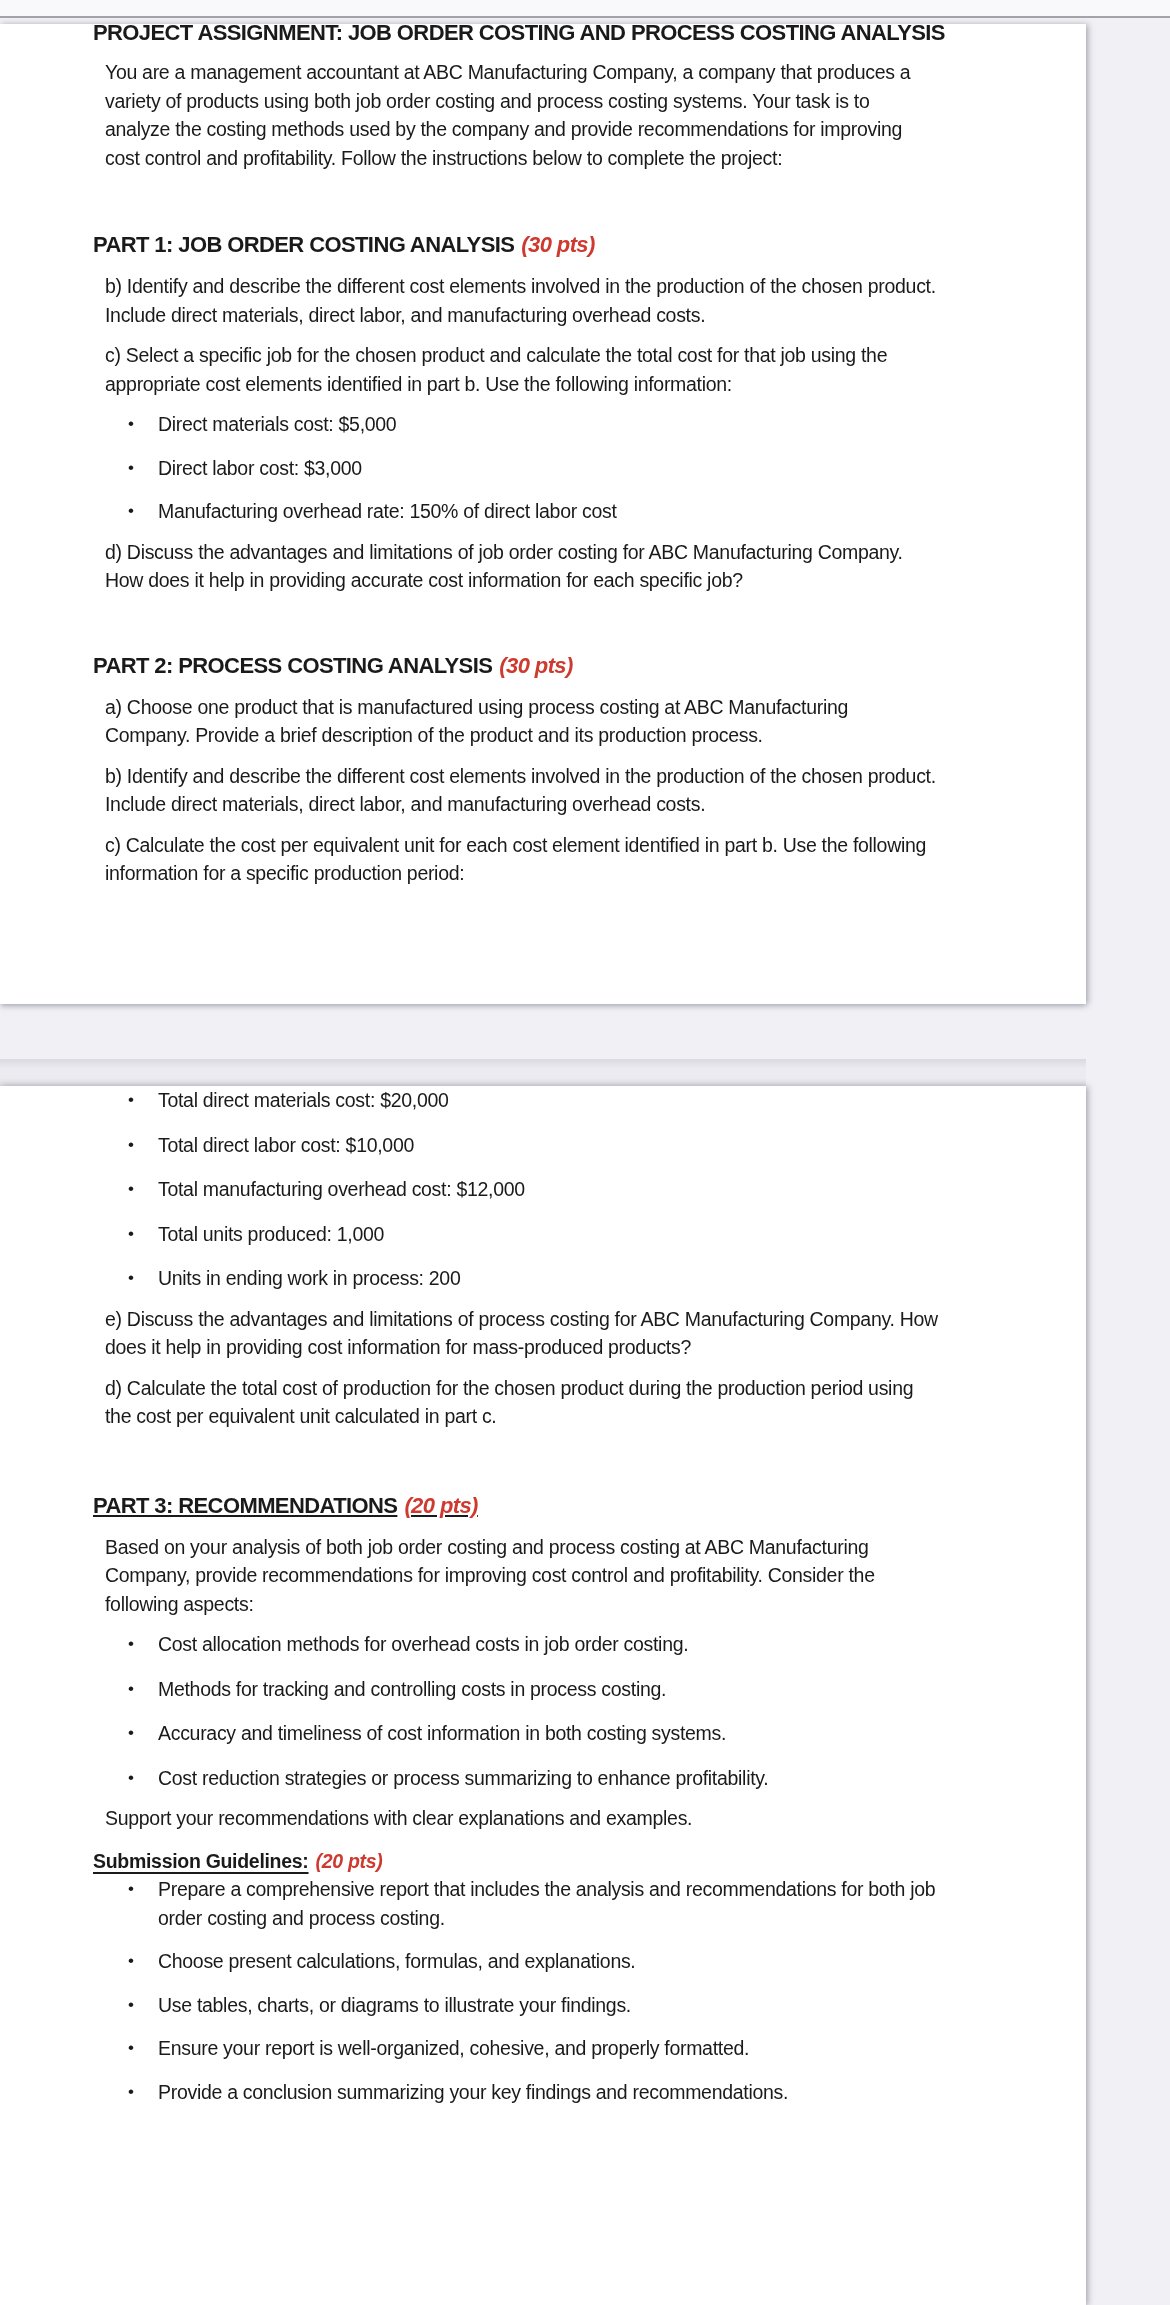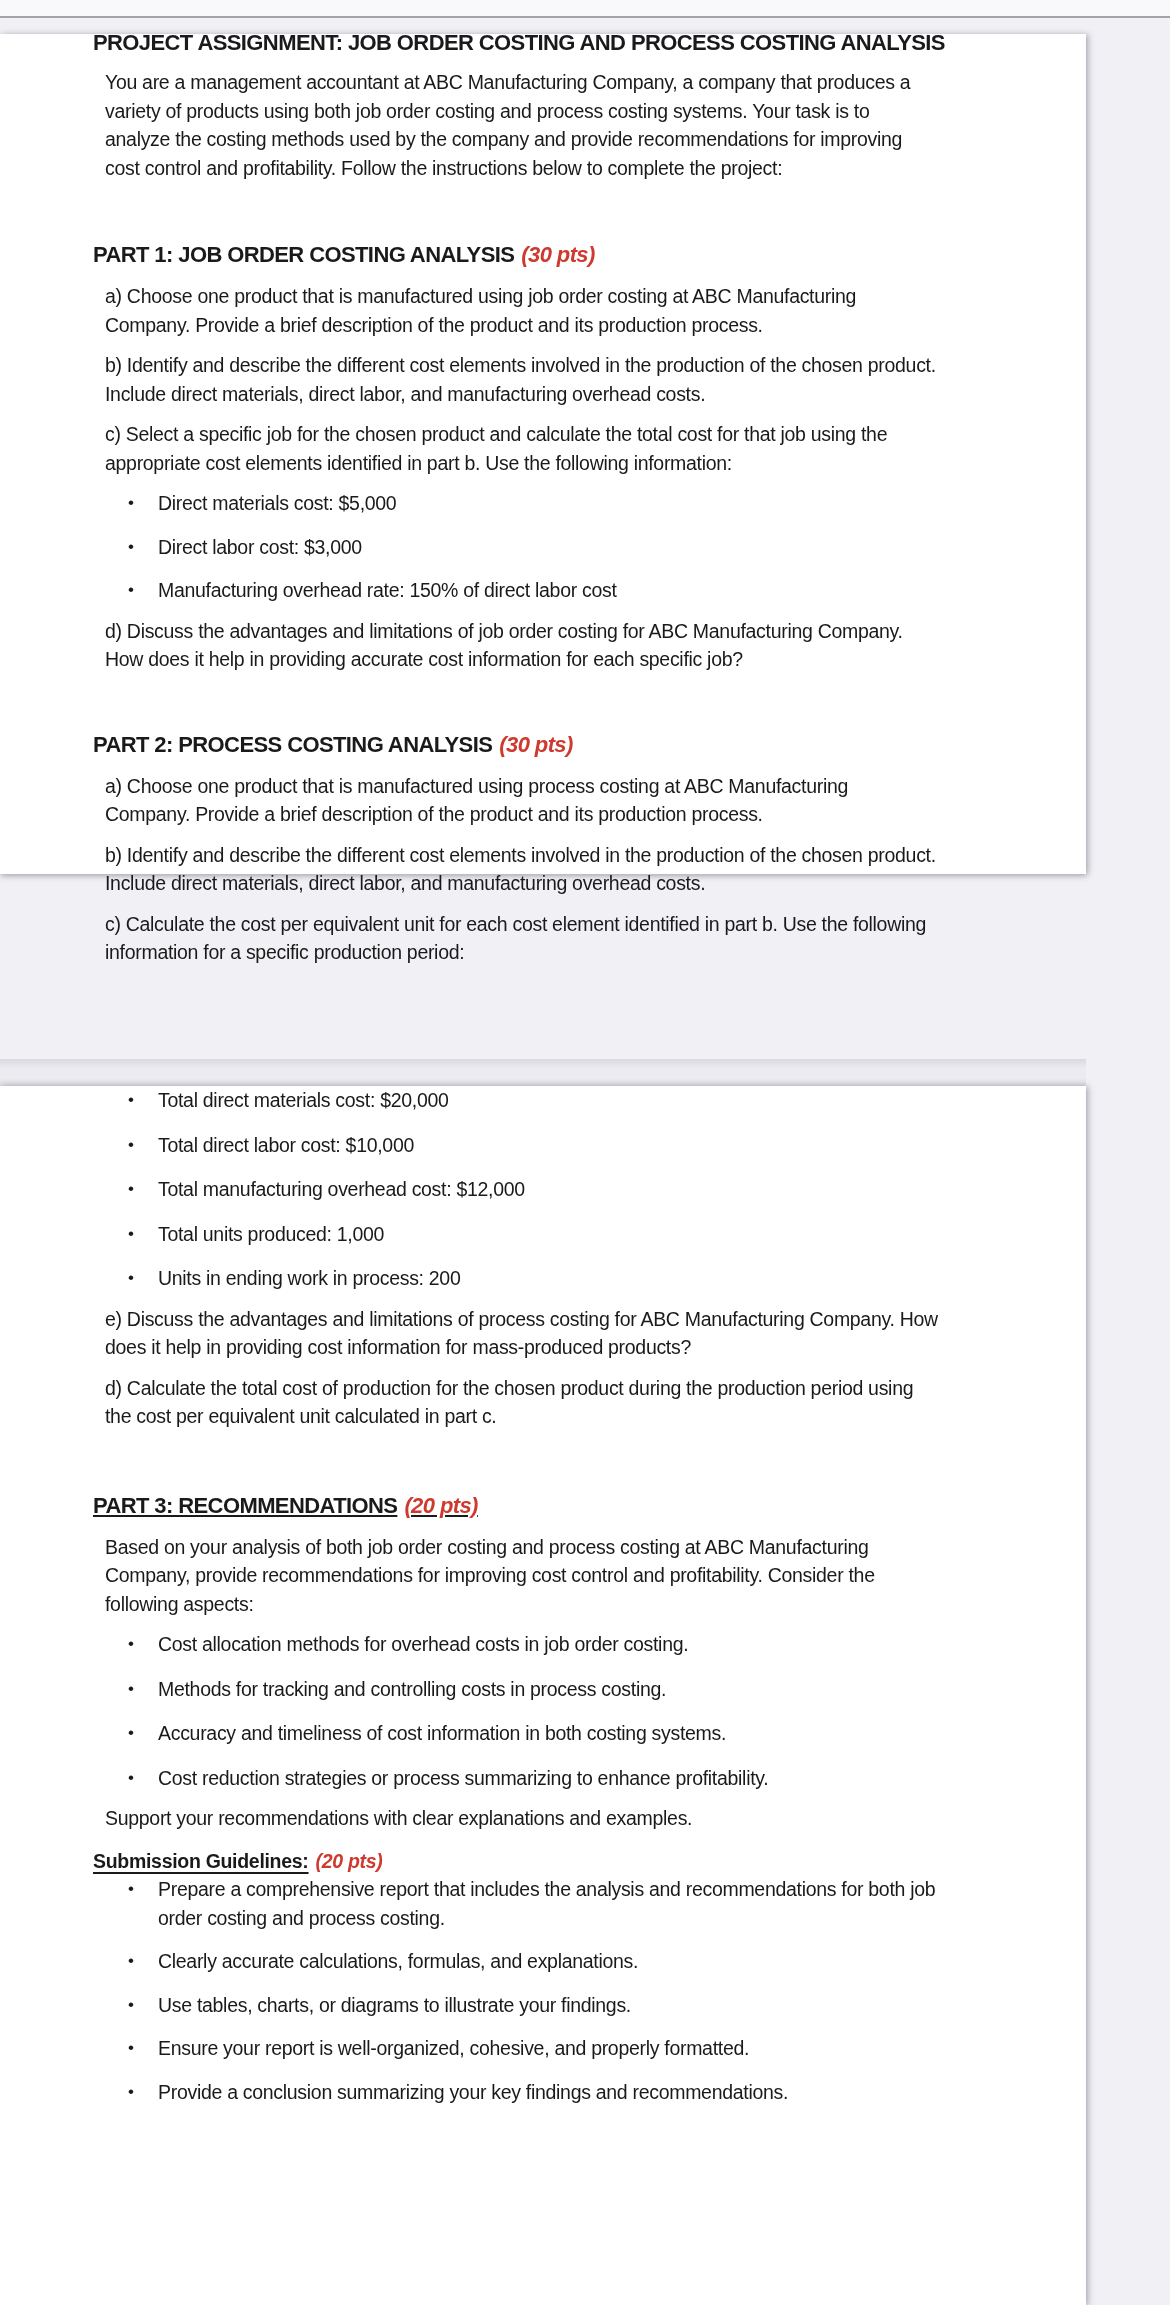--- a/index.html
+++ b/index.html
@@ -11,21 +11,21 @@
   }
   .top-strip{
     position:absolute;top:0;left:0;width:1170px;height:18px;
     background:#f9f9fb;border-bottom:2px solid #a3a3a8;box-sizing:border-box;
     z-index:5;
   }
   .page{
     position:absolute;left:0;width:1086px;background:#ffffff;
     box-shadow:3px 0 6px rgba(110,110,130,0.30), 0 2px 6px rgba(110,110,130,0.45);
   }
-  .page-1{top:34px;height:840px;}
+  .page-1{top:24px;height:980px;}
   .page-2{top:1086px;height:1219px;}
   .gap{
     position:absolute;left:0;top:1059px;width:1086px;height:27px;
     background:linear-gradient(#d9d9df,#ebebf0 35%,#ebebf0 70%,#dddde3);
   }
   .content{padding:0 136px 0 93px;}
   .doc-title{
     font-size:22px;line-height:26px;font-weight:700;letter-spacing:-0.6px;
     margin:-4px 0 0 0;
   }
@@ -70,21 +70,20 @@
 
 <div class="page page-1">
   <div class="content">
 
     <h1 class="doc-title">PROJECT ASSIGNMENT: JOB ORDER COSTING AND PROCESS COSTING ANALYSIS</h1>
 
     <p class="body mt13">You are a management accountant at ABC Manufacturing Company, a company that produces a variety of products using both job order costing and process costing systems. Your task is to analyze the costing methods used by the company and provide recommendations for improving cost control and profitability. Follow the instructions below to complete the project:</p>
 
     <h2 class="sec-h mt58"><span>PART 1: JOB ORDER COSTING ANALYSIS</span><span class="pts">(30 pts)</span></h2>
 
-    <p class="body mt14">a) Choose one product that is manufactured using job order costing at ABC Manufacturing Company. Provide a brief description of the product and its production process.</p>
     <p class="body mt15">b) Identify and describe the different cost elements involved in the production of the chosen product. Include direct materials, direct labor, and manufacturing overhead costs.</p>
     <p class="body mt16">c) Select a specific job for the chosen product and calculate the total cost for that job using the appropriate cost elements identified in part b. Use the following information:</p>
 
     <ul class="blist lg15 mt18">
       <li>
         <span class="dot">•</span>
         <span class="li-txt">Direct materials cost: $5,000</span>
       </li>
       <li>
         <span class="dot">•</span>
@@ -163,21 +162,21 @@
 
     <p class="subm-h mt14"><span class="und">Submission Guidelines:</span><span class="pts">(20 pts)</span></p>
 
     <ul class="blist lg15 mt16">
       <li>
         <span class="dot">•</span>
         <span class="li-txt">Prepare a comprehensive report that includes the analysis and recommendations for both job order costing and process costing.</span>
       </li>
       <li>
         <span class="dot">•</span>
-        <span class="li-txt">Clearly accurate calculations, formulas, and explanations.</span>
+        <span class="li-txt">Choose present calculations, formulas, and explanations.</span>
       </li>
       <li>
         <span class="dot">•</span>
         <span class="li-txt">Use tables, charts, or diagrams to illustrate your findings.</span>
       </li>
       <li>
         <span class="dot">•</span>
         <span class="li-txt">Ensure your report is well-organized, cohesive, and properly formatted.</span>
       </li>
       <li>

